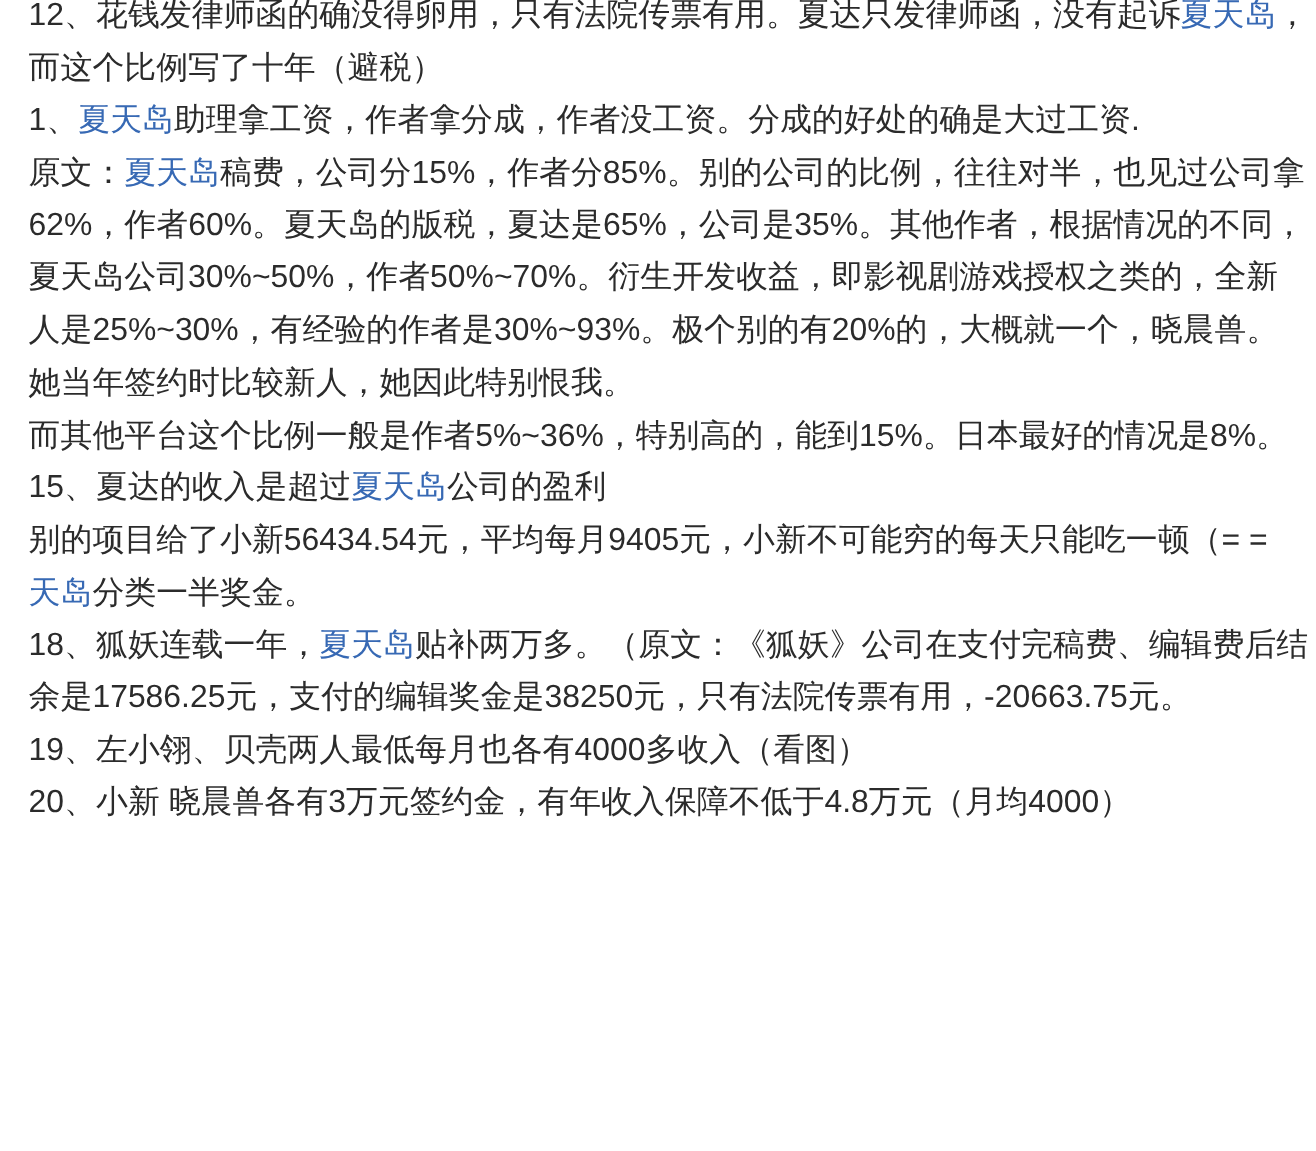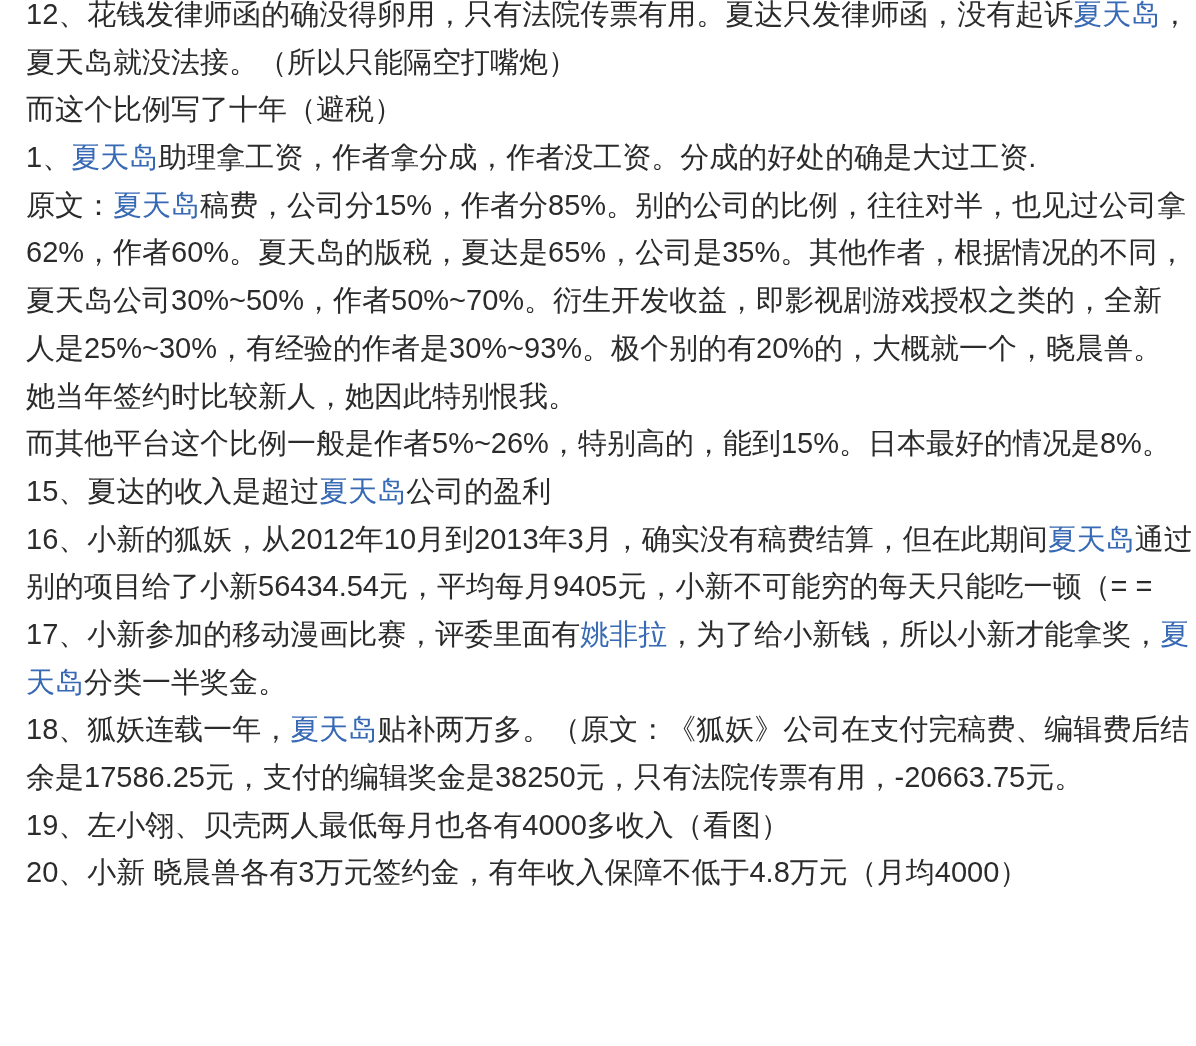--- a/index.html
+++ b/index.html
@@ -34,31 +34,28 @@
     color: #3769b4;
     text-decoration: none;
     cursor: pointer;
   }
 </style>
 </head>
 <body>
 
 <main class="text-content">
     <div class="line"><span class="seg">12、花钱发律师函的确没得卵用，只有法院传票有用。夏达只发律师函，没有起诉</span><a class="seg link">夏天岛</a><span class="seg">，</span></div>
-    <div class="line"><span class="seg">夏天岛就没法接。（所以只能隔空打嘴炮）</span></div>
     <div class="line"><span class="seg">而这个比例写了十年（避税）</span></div>
     <div class="line"><span class="seg">1、</span><a class="seg link">夏天岛</a><span class="seg">助理拿工资，作者拿分成，作者没工资。分成的好处的确是大过工资.</span></div>
     <div class="line"><span class="seg">原文：</span><a class="seg link">夏天岛</a><span class="seg">稿费，公司分15%，作者分85%。别的公司的比例，往往对半，也见过公司拿</span></div>
     <div class="line"><span class="seg">62%，作者60%。夏天岛的版税，夏达是65%，公司是35%。其他作者，根据情况的不同，</span></div>
     <div class="line"><span class="seg">夏天岛公司30%~50%，作者50%~70%。衍生开发收益，即影视剧游戏授权之类的，全新</span></div>
     <div class="line"><span class="seg">人是25%~30%，有经验的作者是30%~93%。极个别的有20%的，大概就一个，晓晨兽。</span></div>
     <div class="line"><span class="seg">她当年签约时比较新人，她因此特别恨我。</span></div>
-    <div class="line"><span class="seg">而其他平台这个比例一般是作者5%~26%，特别高的，能到15%。日本最好的情况是8%。</span></div>
+    <div class="line"><span class="seg">而其他平台这个比例一般是作者5%~36%，特别高的，能到15%。日本最好的情况是8%。</span></div>
     <div class="line"><span class="seg">15、夏达的收入是超过</span><a class="seg link">夏天岛</a><span class="seg">公司的盈利</span></div>
-    <div class="line"><span class="seg">16、小新的狐妖，从2012年10月到2013年3月，确实没有稿费结算，但在此期间</span><a class="seg link">夏天岛</a><span class="seg">通过</span></div>
     <div class="line"><span class="seg">别的项目给了小新56434.54元，平均每月9405元，小新不可能穷的每天只能吃一顿（= =</span></div>
-    <div class="line"><span class="seg">17、小新参加的移动漫画比赛，评委里面有</span><a class="seg link">姚非拉</a><span class="seg">，为了给小新钱，所以小新才能拿奖，</span><a class="seg link">夏</a></div>
     <div class="line"><a class="seg link">天岛</a><span class="seg">分类一半奖金。</span></div>
     <div class="line"><span class="seg">18、狐妖连载一年，</span><a class="seg link">夏天岛</a><span class="seg">贴补两万多。（原文：《狐妖》公司在支付完稿费、编辑费后结</span></div>
     <div class="line"><span class="seg">余是17586.25元，支付的编辑奖金是38250元，只有法院传票有用，-20663.75元。</span></div>
     <div class="line"><span class="seg">19、左小翎、贝壳两人最低每月也各有4000多收入（看图）</span></div>
     <div class="line"><span class="seg">20、小新 晓晨兽各有3万元签约金，有年收入保障不低于4.8万元（月均4000）</span></div>
   </main>
 
 </body></html>

